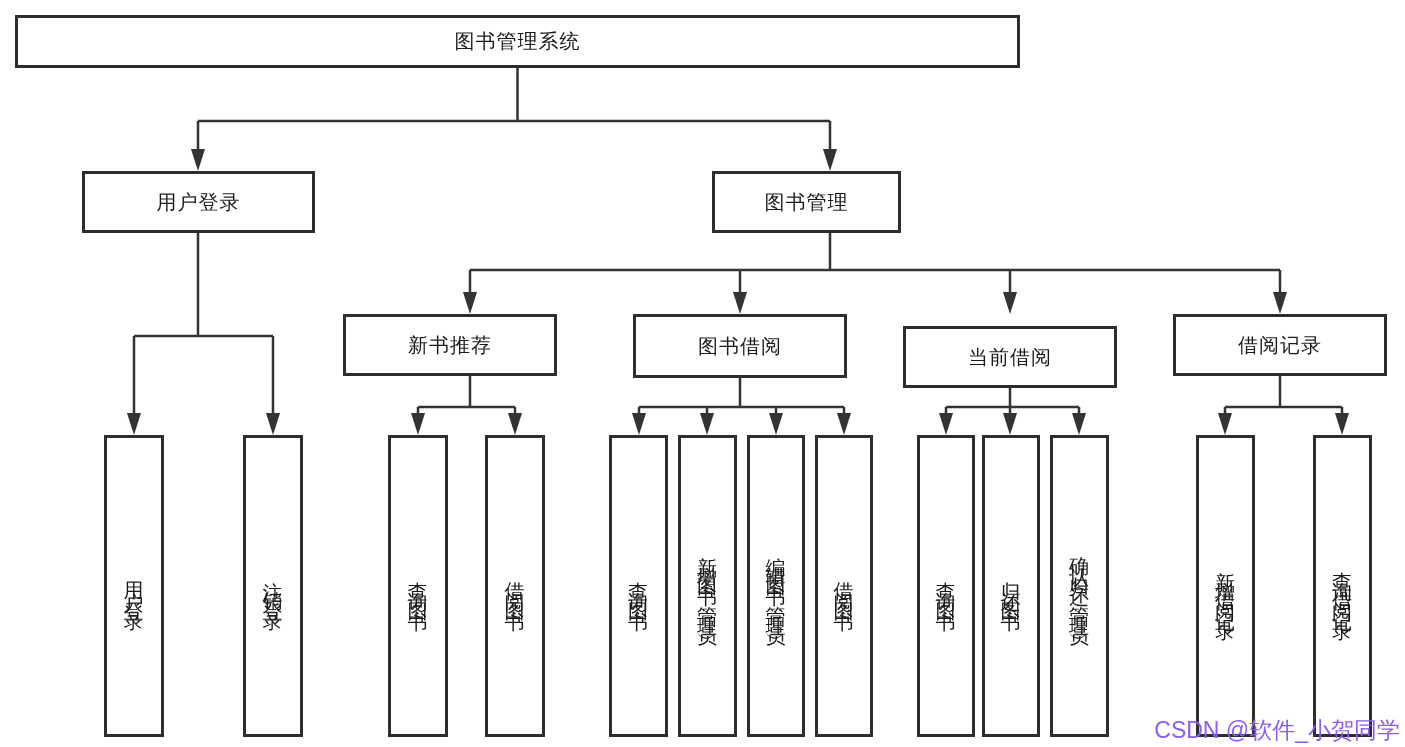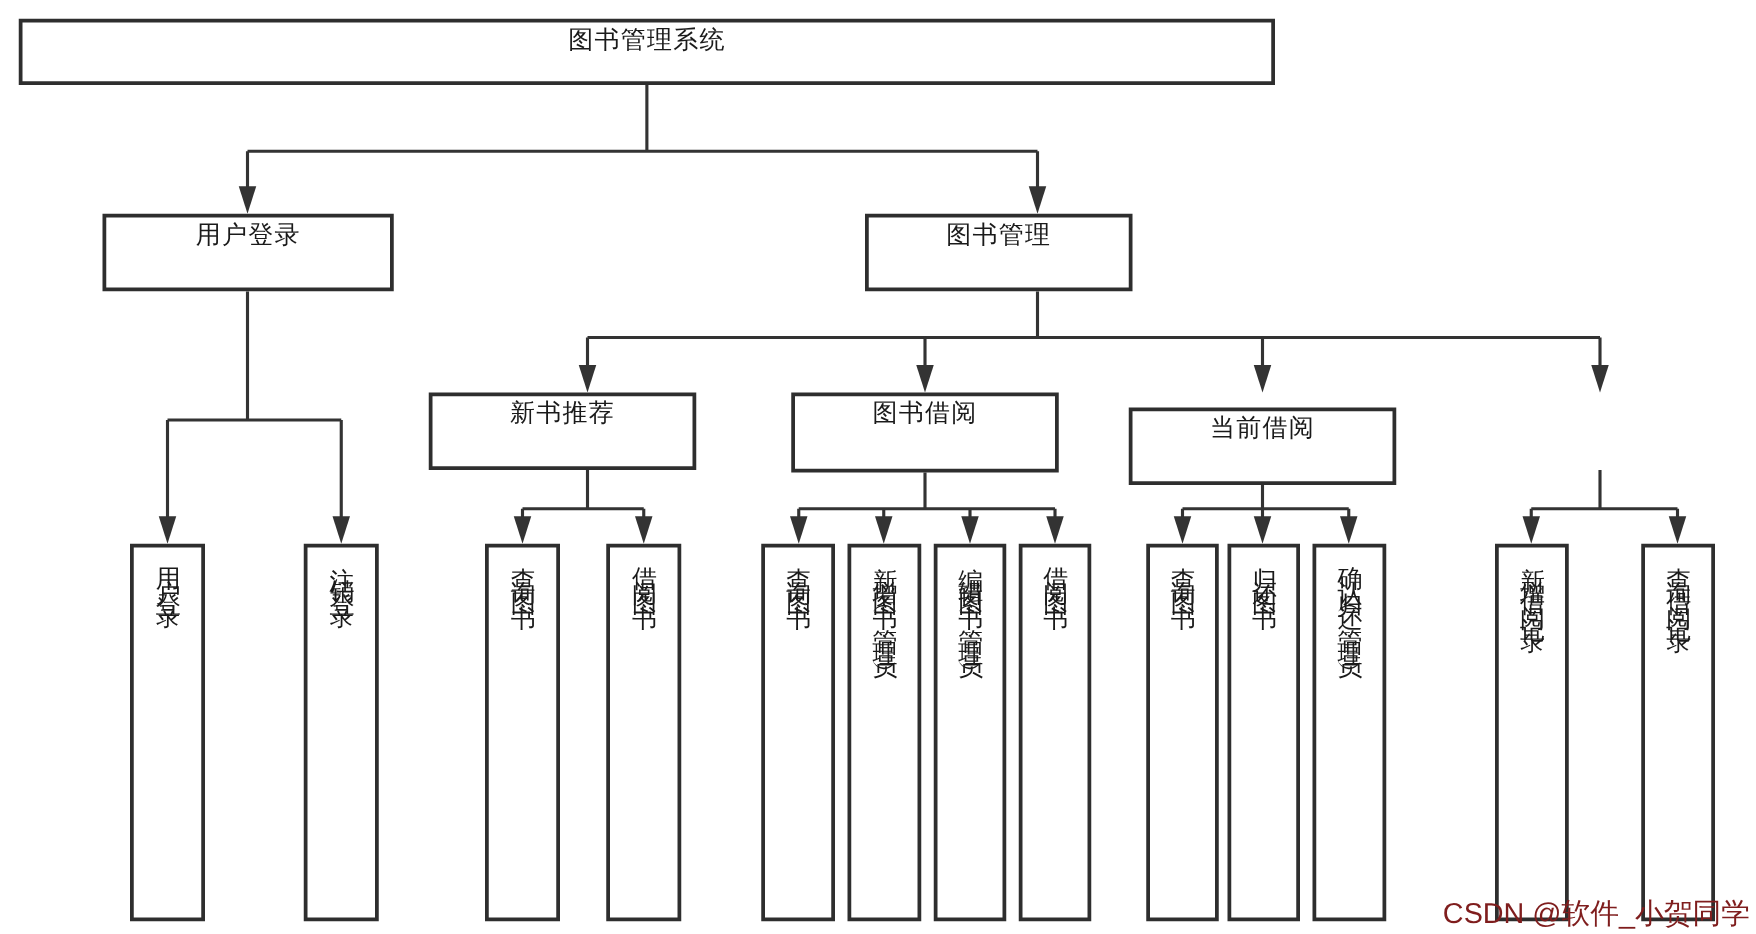--- a/index.html
+++ b/index.html
@@ -17,20 +17,21 @@
     left: 0; top: 0;
     width: 1405px; height: 747px;
     z-index: 0;
   }
   .box {
     position: absolute;
     box-sizing: border-box;
     background: #ffffff;
     border: 3px solid #2e2e2e;
     display: flex;
+    align-items: center;
     justify-content: center;
     z-index: 1;
   }
   .hlabel {
     font-size: 20px;
     letter-spacing: 1px;
     white-space: nowrap;
     color: #1a1a1a;
   }
   .vtext {
@@ -40,21 +41,21 @@
     line-height: 1;
     letter-spacing: 10px;
     white-space: nowrap;
     color: #1a1a1a;
   }
   .watermark {
     position: absolute;
     right: 5px;
     bottom: 1px;
     font-size: 23px;
-    color: #7f1d1d;
+    color: #8b5cf6;
     z-index: 2;
     white-space: nowrap;
   }
 </style>
 </head>
 <body>
 
 <div class="canvas">
 
   <svg class="connectors" viewBox="0 0 1405 747" xmlns="http://www.w3.org/2000/svg">
@@ -88,32 +89,35 @@
     </g>
   </svg>
 
   <div class="box" style="left:15px; top:15px; width:1005px; height:53px;">
     <span class="hlabel">图书管理系统</span>
   </div>
 
   <div class="box" style="left:82px; top:171px; width:233px; height:62px;">
     <span class="hlabel">用户登录</span>
   </div>
-  <div class="box" style="left:692px; top:171px; width:214px; height:62px;">
+  <div class="box" style="left:712px; top:171px; width:189px; height:62px;">
     <span class="hlabel">图书管理</span>
   </div>
 
   <div class="box" style="left:343px; top:314px; width:214px; height:62px;">
     <span class="hlabel">新书推荐</span>
   </div>
   <div class="box" style="left:633px; top:314px; width:214px; height:64px;">
     <span class="hlabel">图书借阅</span>
   </div>
   <div class="box" style="left:903px; top:314px; width:214px; height:62px;margin-top:12px;">
     <span class="hlabel">当前借阅</span>
+  </div>
+  <div class="box" style="left:1173px; top:314px; width:214px; height:62px;">
+    <span class="hlabel">借阅记录</span>
   </div>
 
   <div class="box" style="left:104px; top:435px; width:60px; height:302px;">
     <span class="vtext">用户登录</span>
   </div>
   <div class="box" style="left:243px; top:435px; width:60px; height:302px;">
     <span class="vtext">注销登录</span>
   </div>
 
   <div class="box" style="left:388px; top:435px; width:60px; height:302px;">

